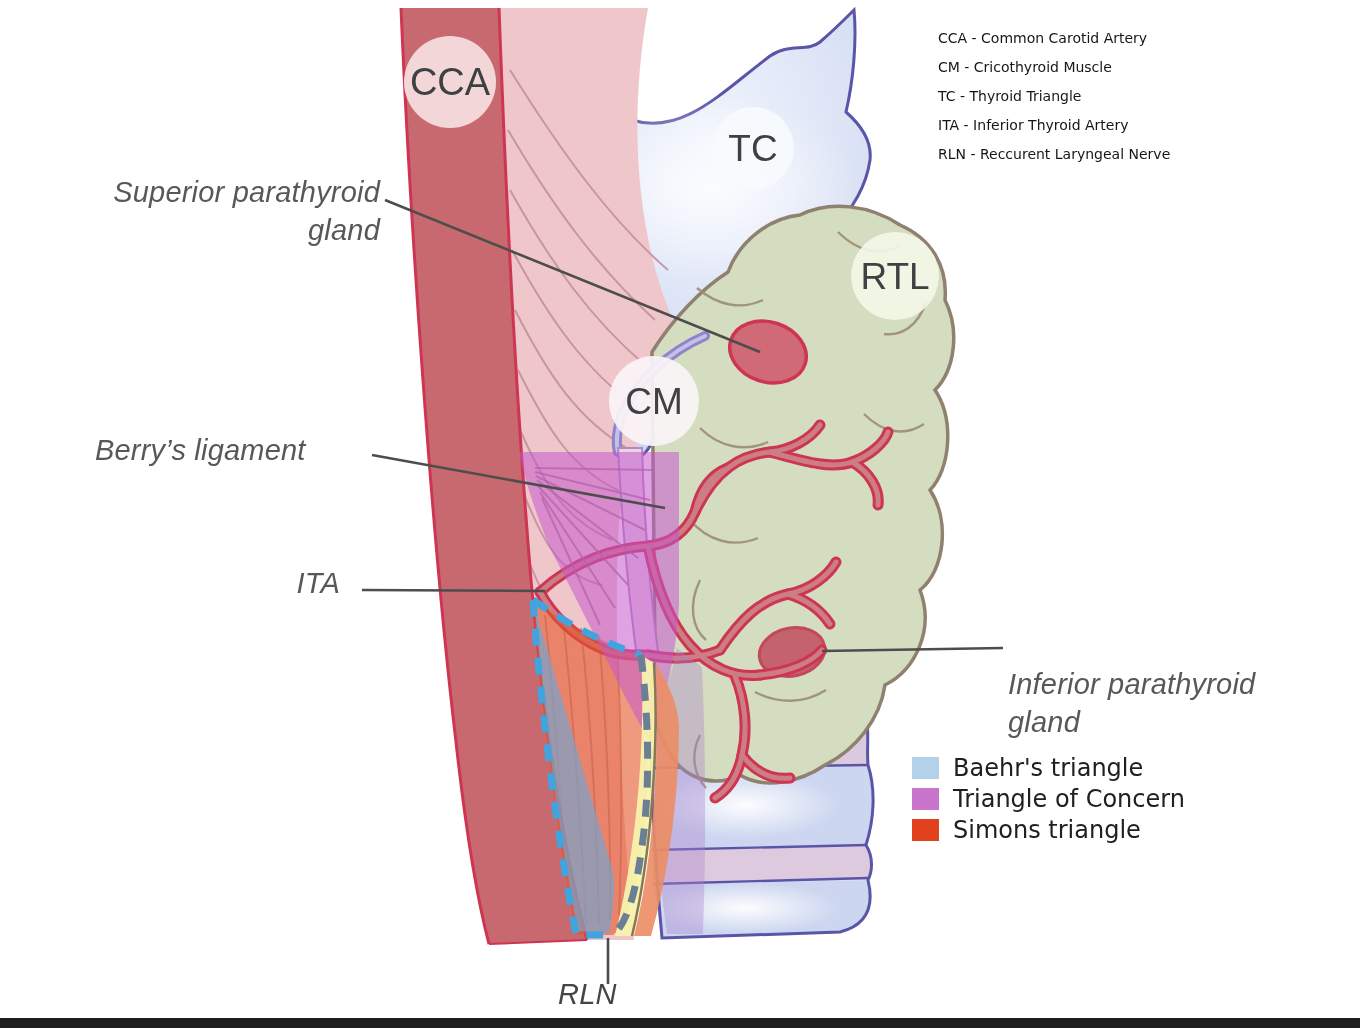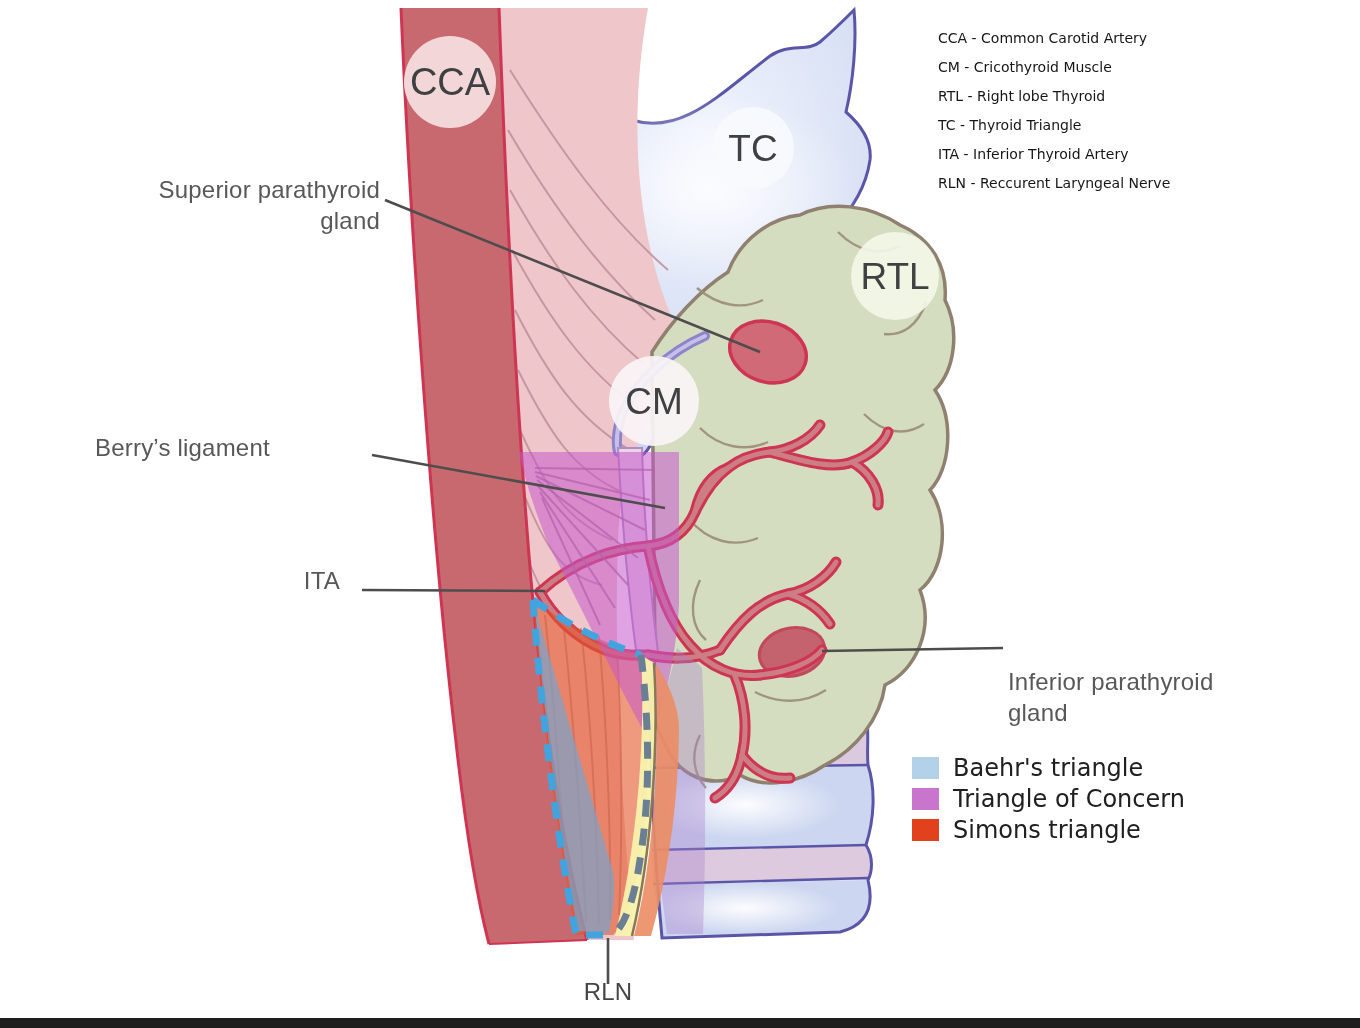--- a/index.html
+++ b/index.html
@@ -1,24 +1,24 @@
 <!DOCTYPE html>
 <html><head>
 <meta charset="utf-8">
 <style>
   html,body{margin:0;padding:0;background:#fff;}
   .stage{position:relative;width:1360px;height:1028px;background:#ffffff;overflow:hidden;
          font-family:"Liberation Sans",sans-serif;}
   .stage svg{position:absolute;left:0;top:0;}
-  .callout{position:absolute;color:#58585a;font-size:24px;line-height:1.30;letter-spacing:0.2px;}
+  .callout{position:absolute;color:#58585a;font-size:29px;line-height:1.30;letter-spacing:0.2px;font-style:italic;}
   .callout.sup{left:24px;top:174px;width:356px;text-align:right;}
   .callout.berrys{left:95px;top:432px;text-align:right;}
   .callout.ita{left:240px;top:565px;width:100px;text-align:right;}
   .callout.inf{left:1008px;top:622px;text-align:left;margin-top:44px;}
-  .callout.rln{left:558px;top:976px;width:100px;text-align:center;color:#454547;}
+  .callout.rln{left:558px;top:976px;width:100px;color:#454547;}
   .abbr-key{position:absolute;left:938px;top:24px;color:#161616;
             font-family:"DejaVu Sans",sans-serif;font-size:14px;line-height:29px;}
   .tri-legend{position:absolute;left:912px;top:752px;color:#202020;
               font-family:"DejaVu Sans",sans-serif;font-size:24px;}
   .tri-row{display:flex;align-items:center;height:31px;}
   .swatch{width:27px;height:22px;margin-right:14px;flex:0 0 auto;}
   .bottom-bar{position:absolute;left:0;bottom:0;width:1360px;height:10px;background:#1e1e1e;}
 </style>
 </head>
 <body>
@@ -201,21 +201,20 @@
   <div class="callout ita">ITA</div>
   <div class="callout inf">
     <div>Inferior parathyroid</div>
     <div>gland</div>
   </div>
   <div class="callout rln">RLN</div>
 
   <div class="abbr-key">
     <div class="key-row">CCA - Common Carotid Artery</div>
     <div class="key-row">CM - Cricothyroid Muscle</div>
-    <div class="key-row">RTL - Right lobe Thyroid</div>
     <div class="key-row">TC - Thyroid Triangle</div>
     <div class="key-row">ITA - Inferior Thyroid Artery</div>
     <div class="key-row">RLN - Reccurent Laryngeal Nerve</div>
   </div>
 
   <div class="tri-legend">
     <div class="tri-row">
       <span class="swatch" style="background-color: rgb(179, 210, 234);"></span>
       <span>Baehr's triangle</span>
     </div>

